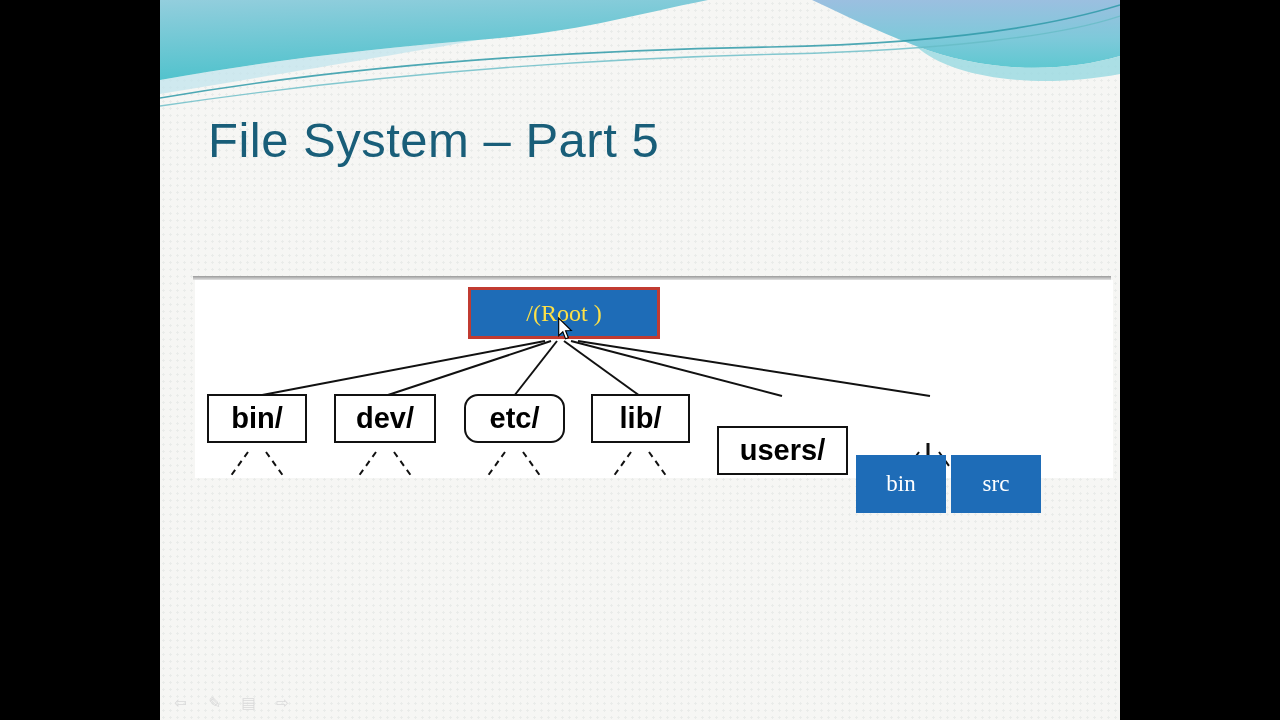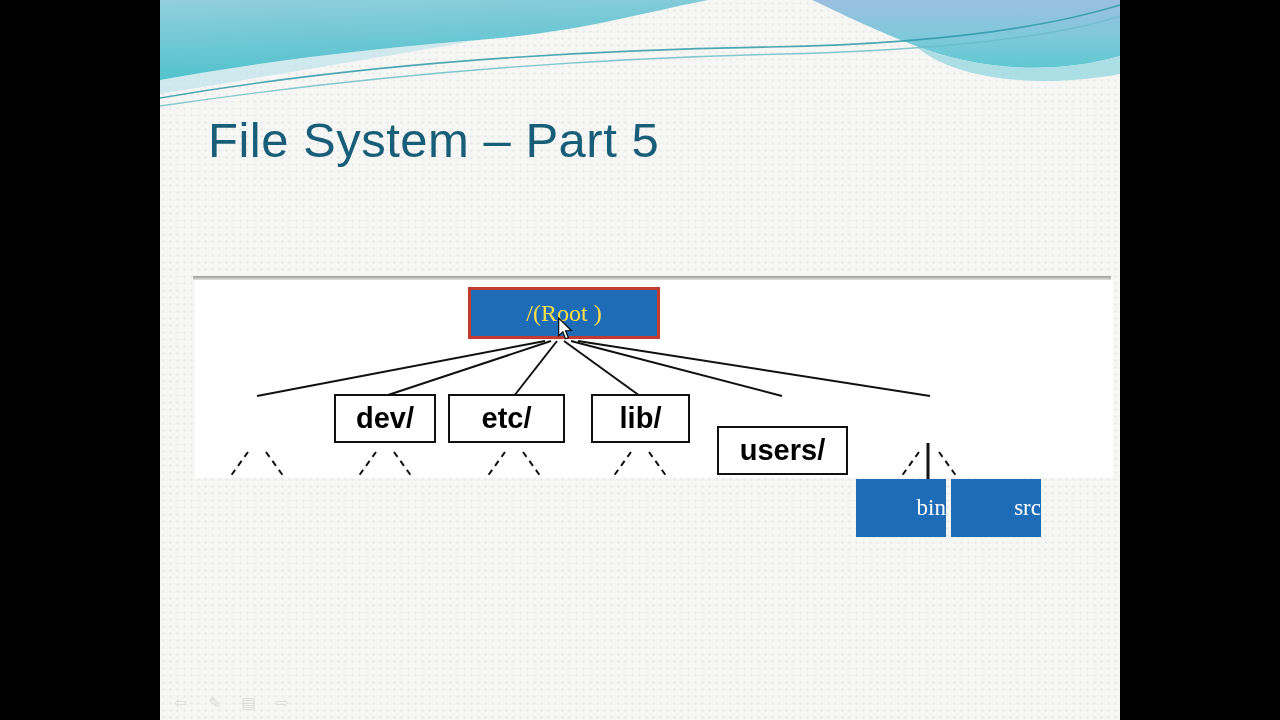--- a/index.html
+++ b/index.html
@@ -18,22 +18,22 @@
                font-family:"Liberation Sans",sans-serif;}
   .separator{position:absolute;left:33px;top:276px;width:918px;height:4px;
              background:linear-gradient(to bottom,#9a9a9a,#e2e2e2);}
   .diagram-panel{position:absolute;left:35px;top:280px;width:918px;height:198px;background:#ffffff;}
   .connectors{position:absolute;left:0;top:0;width:960px;height:720px;pointer-events:none;}
   .node{position:absolute;box-sizing:border-box;display:flex;align-items:center;justify-content:center;}
   .node.root{left:308px;top:287px;width:192px;height:52px;background:#1e6cb7;
              border:3px solid #c13b31;color:#fde047;font-family:"Liberation Serif",serif;font-size:24px;}
   .node.dir{top:394px;height:49px;background:#ffffff;border:2px solid #111;
             color:#000;font-weight:700;font-size:29px;font-family:"Liberation Sans",sans-serif;}
-  .node.child{top:479px;height:58px;width:90px;background:#1e6cb7;color:#fff;
-              font-family:"Liberation Serif",serif;font-size:23px;justify-content:flex-end;}
+  .node.child{top:455px;height:58px;width:90px;background:#1e6cb7;color:#fff;
+              font-family:"Liberation Serif",serif;font-size:23px;}
   .cursor{position:absolute;left:397px;top:317px;width:16px;height:23px;}
   .footer-nav{position:absolute;left:12px;top:694px;display:flex;gap:17px;}
   .footer-nav .navicon{width:17px;height:18px;color:#d9d9d9;font-size:15px;line-height:18px;
                        text-align:center;font-family:"DejaVu Sans",sans-serif;cursor:default;}
 </style>
 </head>
 <body>
 
 <div class="stage">
 
@@ -89,24 +89,27 @@
         <line x1="759" y1="452" x2="741" y2="477"></line>
           <line x1="779" y1="452" x2="797" y2="477"></line>
       </g>
       <line x1="768" y1="443" x2="768" y2="480" stroke="#111" stroke-width="3"></line>
     </svg>
 
     <div class="node root">
       <span>/(Root )</span>
     </div>
 
+    <div class="node dir" style="left:47px;width:100px;">
+      <span>bin/</span>
+    </div>
     <div class="node dir" style="left:174px;width:102px;">
       <span>dev/</span>
     </div>
-    <div class="node dir" style="left:288px;width:117px;">
+    <div class="node dir" style="left:304px;width:101px;border-radius:14px;">
       <span>etc/</span>
     </div>
     <div class="node dir" style="left:431px;width:99px;">
       <span>lib/</span>
     </div>
     <div class="node dir" style="left:557px;width:131px;margin-top:32px;">
       <span>users/</span>
     </div>
 
     <div class="node child" style="left:696px;">

